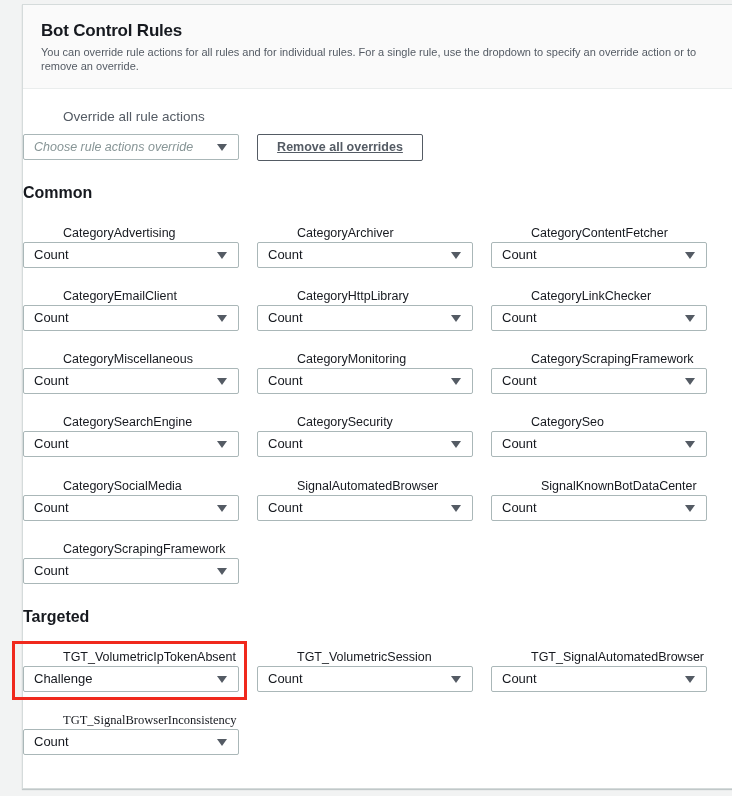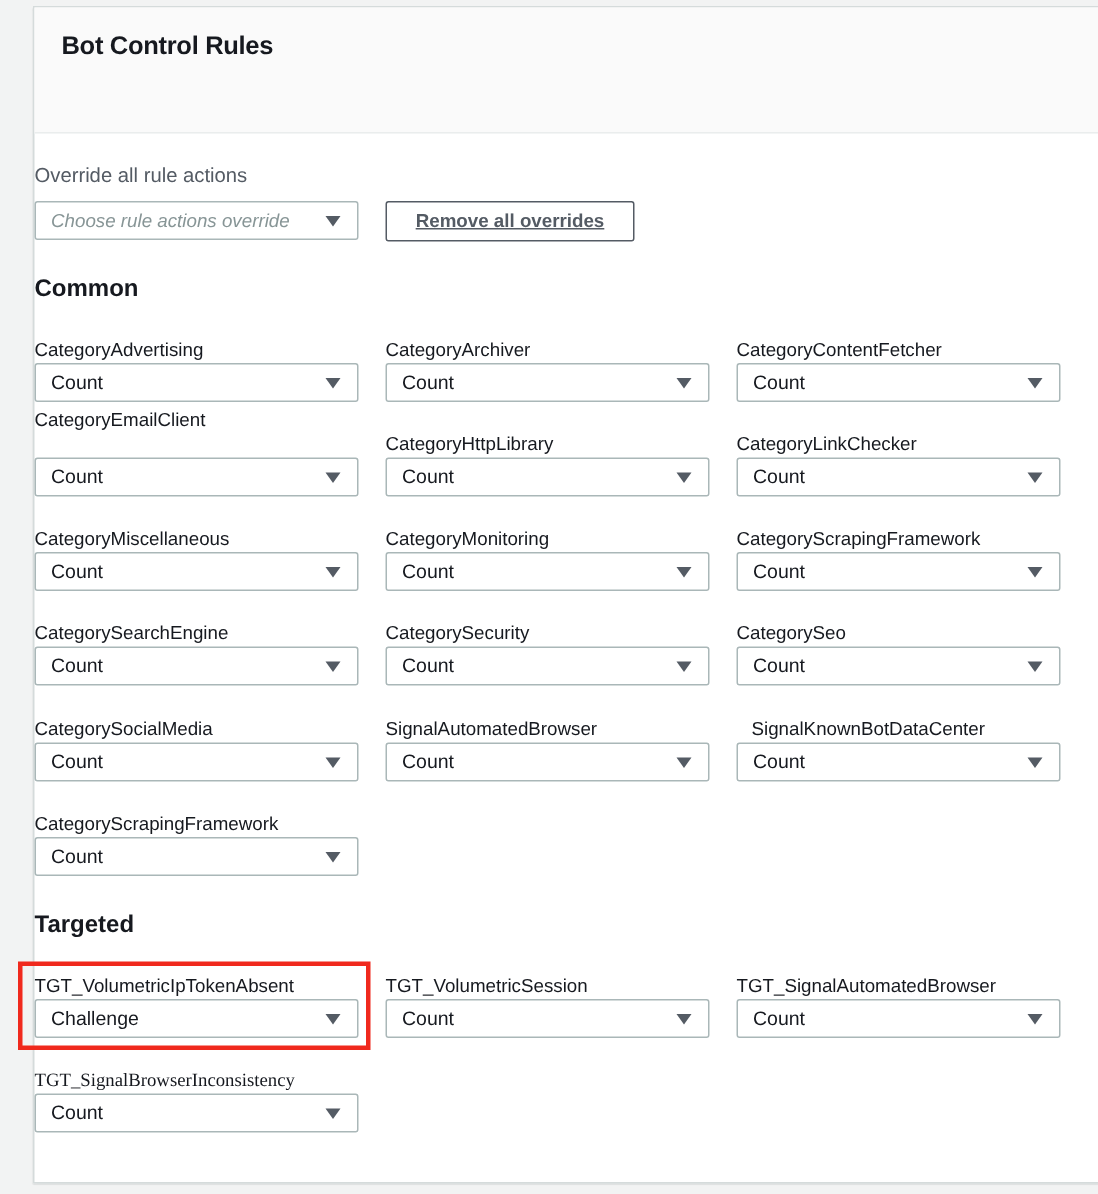--- a/index.html
+++ b/index.html
@@ -26,21 +26,21 @@
   }
   .panel-title {
     font-size: 17px; font-weight: bold; line-height: 22px; margin: 0;
     color: #16191f; letter-spacing: -0.2px;
   }
   .panel-desc {
     font-size: 11px; line-height: 14px; color: #545b64; margin-top: 3px;
     width: 690px;
   }
   .label {
-    position: absolute; font-size: 12.5px; color: #16191f; line-height: 16px; white-space: nowrap;
+    position: absolute; font-size: 12.5px; color: #16191f; line-height: 16px; white-space: nowrap; margin-left: 40px;
   }
   .override-label { color: #545b64; font-size: 13.5px; }
   .select {
     position: absolute; width: 216px; height: 26px; box-sizing: border-box;
     border: 1px solid #aab7b8; background: #fff; border-radius: 2px;
     font-size: 13px; line-height: 24px; padding-left: 10px; cursor: pointer;
   }
   .select .val { color: #16191f; }
   .select.placeholder .val { color: #879596; font-style: italic; font-size: 12.5px; }
   .select .caret {
@@ -61,40 +61,41 @@
   .highlight {
     position: absolute; border: 3px solid #f0291d; box-sizing: border-box;
   }
 </style>
 </head>
 <body>
 
 <div class="panel">
   <div class="panel-header">
     <h2 class="panel-title">Bot Control Rules</h2>
+    <div class="panel-desc">You can override rule actions for all rules and for individual rules. For a single rule, use the dropdown to specify an override action or to remove an override.</div>
   </div>
 </div>
 
 <div class="label override-label" style="left:23px;top:109px;">Override all rule actions</div>
 <div class="select placeholder" style="left:23px;top:134px;">
   <span class="val">Choose rule actions override</span>
   <span class="caret"></span>
 </div>
 <div class="btn" style="left:257px;top:134px;width:166px;">Remove all overrides</div>
 
 <div class="section-title" style="left:23px;top:183px;">Common</div>
 
 <div class="label" style="left:23px;top:225px;">CategoryAdvertising</div>
 <div class="select" style="left:23px;top:242px;"><span class="val">Count</span><span class="caret"></span></div>
 <div class="label" style="left:257px;top:225px;">CategoryArchiver</div>
 <div class="select" style="left:257px;top:242px;"><span class="val">Count</span><span class="caret"></span></div>
 <div class="label" style="left:491px;top:225px;">CategoryContentFetcher</div>
 <div class="select" style="left:491px;top:242px;"><span class="val">Count</span><span class="caret"></span></div>
 
-<div class="label" style="left:23px;top:272px;">CategoryEmailClient</div>
+<div class="label" style="left:23px;top:288px;">CategoryEmailClient</div>
 <div class="select" style="left:23px;top:305px;"><span class="val">Count</span><span class="caret"></span></div>
 <div class="label" style="left:257px;top:288px;">CategoryHttpLibrary</div>
 <div class="select" style="left:257px;top:305px;"><span class="val">Count</span><span class="caret"></span></div>
 <div class="label" style="left:491px;top:288px;">CategoryLinkChecker</div>
 <div class="select" style="left:491px;top:305px;"><span class="val">Count</span><span class="caret"></span></div>
 
 <div class="label" style="left:23px;top:351px;">CategoryMiscellaneous</div>
 <div class="select" style="left:23px;top:368px;"><span class="val">Count</span><span class="caret"></span></div>
 <div class="label" style="left:257px;top:351px;">CategoryMonitoring</div>
 <div class="select" style="left:257px;top:368px;"><span class="val">Count</span><span class="caret"></span></div>

